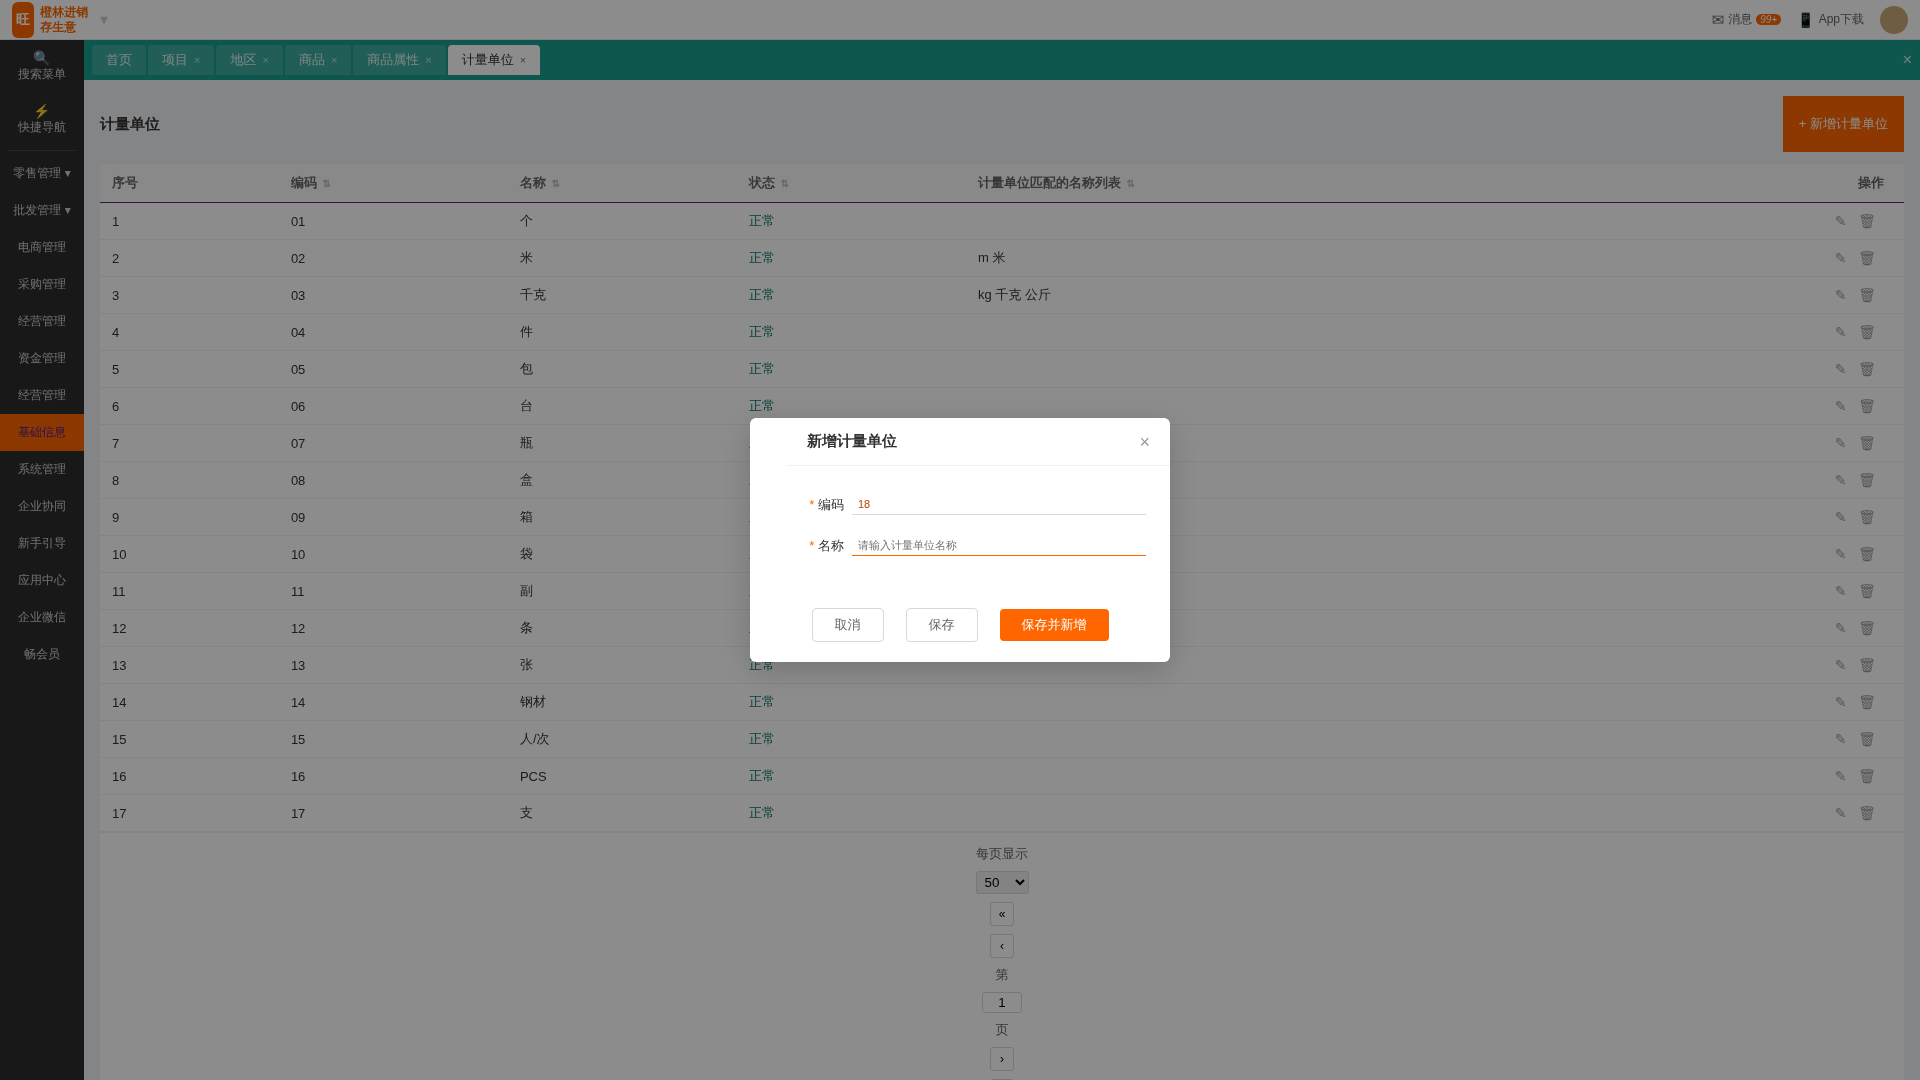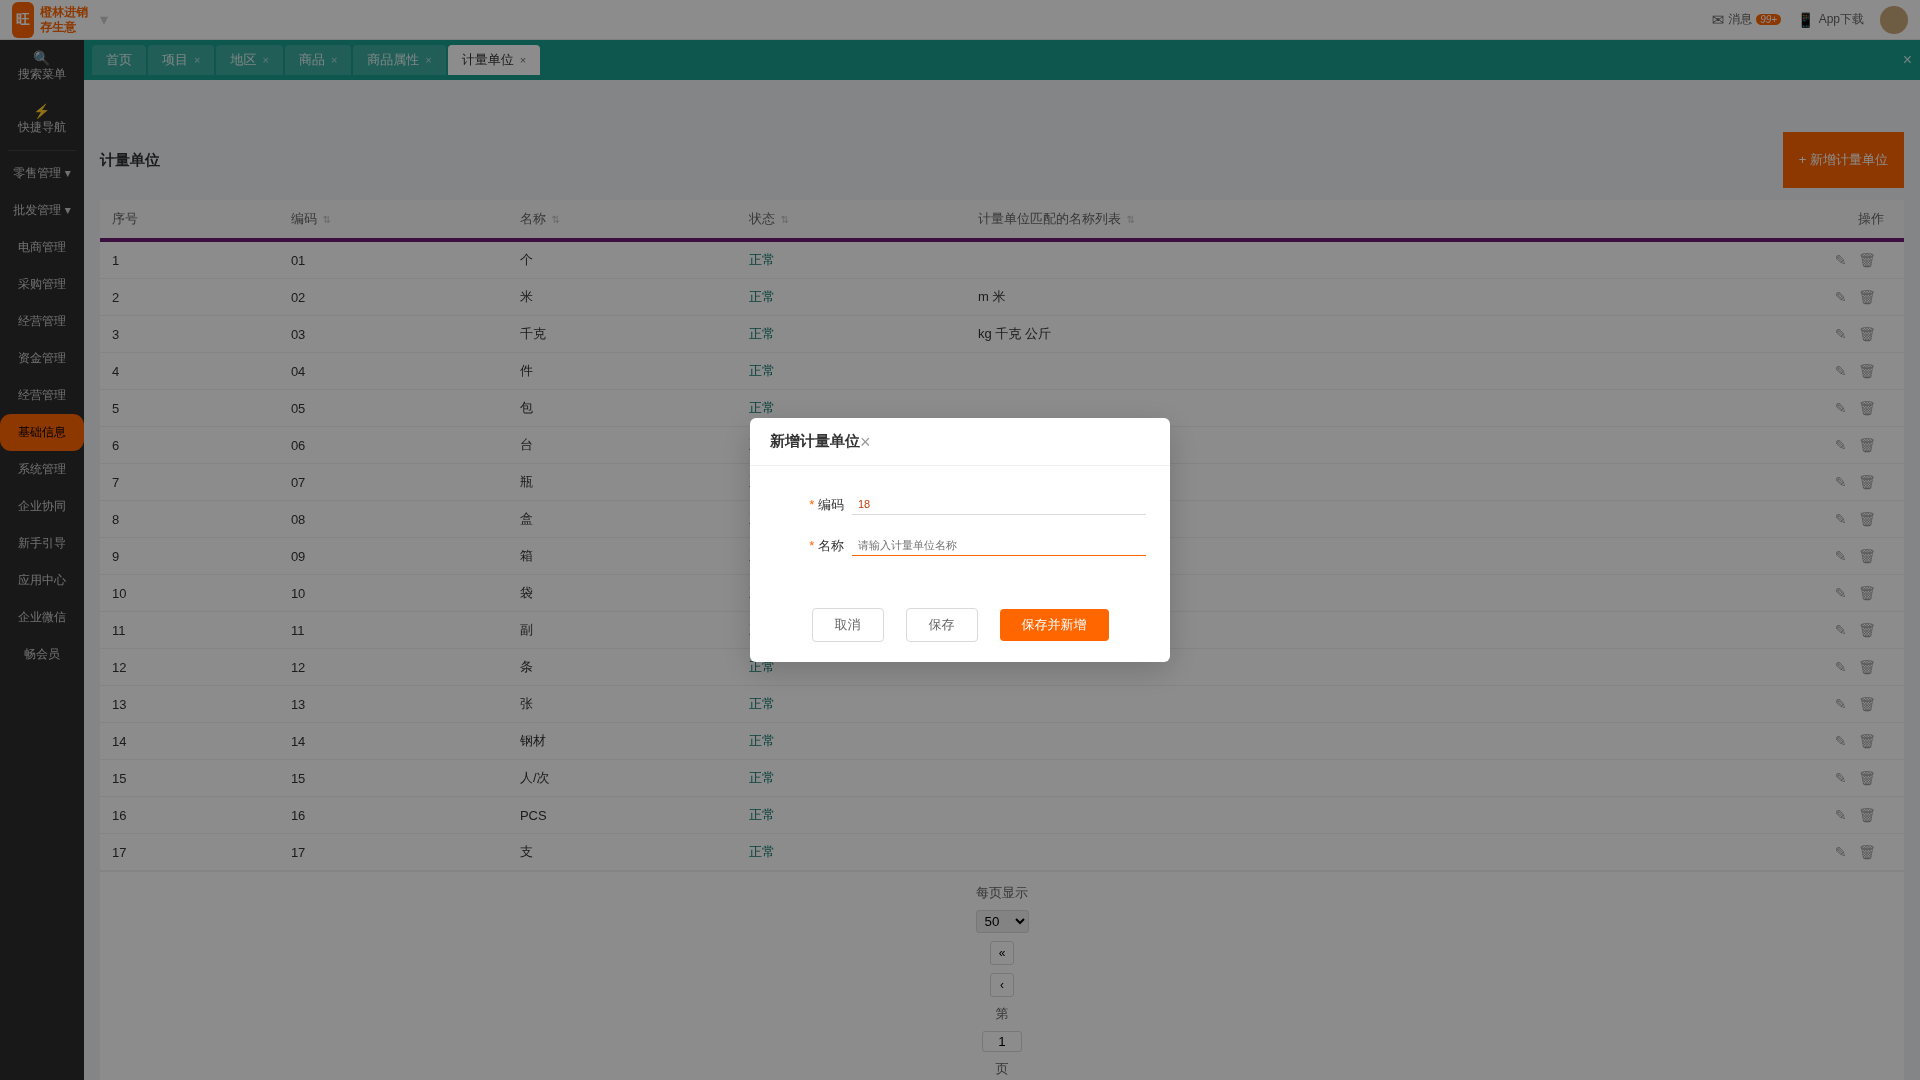--- a/index.html
+++ b/index.html
@@ -15,61 +15,61 @@
     .top-bar-right { display: flex; align-items: center; gap: 16px; }
     .top-bar-btn { display: flex; align-items: center; gap: 4px; color: #666; font-size: 12px; cursor: pointer; }
     .top-bar-badge { background: #f60; color: #fff; border-radius: 8px; font-size: 10px; padding: 0 4px; min-width: 16px; text-align: center; font-style: italic; }
     .avatar { width: 28px; height: 28px; background: #e8e8e8; border-radius: 50%; }
 
     .main-layout { display: flex; flex: 1; overflow: hidden; }
 
     
     .sidebar { width: 84px; background: #2d2d2d; display: flex; flex-direction: column; flex-shrink: 0; overflow-y: auto; }
     .sidebar-item { padding: 10px 4px; text-align: center; color: #ccc; cursor: pointer; font-size: 12px; transition: background 0.2s; }
-    .sidebar-item.active { background: #f60; color: #000000; border-radius: 11px; }
+    .sidebar-item.active { background: #f60; color: #4c1d95; }
     .sidebar-search { color: #ccc; padding: 10px 4px; text-align: center; font-size: 12px; cursor: pointer; }
     .sidebar-nav { color: #ccc; padding: 10px 4px; text-align: center; font-size: 12px; cursor: pointer; }
     .sidebar-divider { border-top: 1px solid #444; margin: 4px 8px; }
 
     
-    .content-area { flex: 1; display: flex; flex-direction: column; overflow: hidden; gap: 36px; }
+    .content-area { flex: 1; display: flex; flex-direction: column; overflow: hidden; }
 
     
     .tab-bar { height: 40px; background: #1a9e8f; display: flex; align-items: center; padding: 0 8px; gap: 2px; flex-shrink: 0; }
     .tab { display: flex; align-items: center; padding: 6px 14px; border-radius: 4px 4px 0 0; cursor: pointer; font-size: 13px; gap: 6px; color: rgba(255,255,255,0.85); background: rgba(255,255,255,0.15); }
     .tab.active { background: #fff; color: #333; }
     .tab-close { font-size: 11px; color: inherit; opacity: 0.7; cursor: pointer; }
     .tab-bar-close { margin-left: auto; color: #fff; cursor: pointer; font-size: 16px; opacity: 0.8; }
 
     
     .page-content { flex: 1; overflow-y: auto; background: #f0f2f5; padding: 16px; }
     .page-header { display: flex; align-items: center; justify-content: space-between; margin-bottom: 12px; }
     .page-title { font-size: 15px; font-weight: bold; color: #333; }
     .add-btn { background: #f60; color: #fff; border: none; padding: 19px 16px; border-radius: 0; cursor: pointer; font-size: 13px; }
 
     
     .table-wrapper { background: #fff; border-radius: 4px; overflow: hidden; }
     table { width: 100%; border-collapse: collapse; }
     thead tr { background: #fafafa; }
-    th { padding: 10px 12px; text-align: left; color: #666; font-weight: normal; font-size: 13px; border-bottom: 4px solid #701a75; white-space: nowrap; }
+    th { padding: 10px 12px; text-align: left; color: #666; font-weight: bold; font-size: 13px; border-bottom: 1px solid #701a75; white-space: nowrap; }
     td { padding: 9px 12px; border-bottom: 1px solid #f0f0f0; font-size: 13px; color: #333; }
     .sort-icon { color: #bbb; font-size: 10px; margin-left: 2px; }
     .status-normal { color: #0f766e; }
     .action-icon { color: #999; cursor: pointer; margin-right: 8px; font-size: 14px; }
 
     
     .pagination { display: flex; align-items: center; justify-content: flex-end; padding: 12px 16px; gap: 8px; font-size: 13px; color: #666; background: #fff; border-top: 1px solid #f0f0f0; flex-direction: column; }
     .pagination select { border: 1px solid #d9d9d9; border-radius: 3px; padding: 2px 4px; }
     .pagination-btn { width: 24px; height: 24px; border: 1px solid #d9d9d9; background: #fff; border-radius: 3px; cursor: pointer; display: flex; align-items: center; justify-content: center; font-size: 12px; }
     .pagination-input { width: 40px; border: 1px solid #d9d9d9; border-radius: 3px; text-align: center; padding: 2px 4px; }
 
     
     .overlay { position: fixed; inset: 0; background: rgba(0,0,0,0.45); z-index: 100; display: flex; align-items: center; justify-content: center; }
     .modal { background: #fff; border-radius: 6px; width: 420px; box-shadow: 0 8px 32px rgba(0,0,0,0.18); overflow: hidden; }
-    .modal-header { display: flex; align-items: center; padding: 14px 20px; border-bottom: 1px solid #f0f0f0; }
+    .modal-header { display: flex; align-items: center; justify-content: space-between; padding: 14px 20px; border-bottom: 1px solid #f0f0f0; margin-left: 37px; }
     .modal-title { font-size: 15px; font-weight: bold; color: #333; }
     .modal-close { cursor: pointer; color: #999; font-size: 18px; line-height: 1; }
     .modal-body { padding: 28px 24px 20px; }
     .form-row { display: flex; align-items: center; margin-bottom: 20px; }
     .form-label { width: 70px; text-align: right; color: #333; font-size: 13px; margin-right: 8px; }
     .form-label.required::before { content: "* "; color: #f60; }
     .form-input { flex: 1; border: none; border-bottom: 1px solid #d9d9d9; padding: 4px 6px; font-size: 11px; outline: none; color: #c2410c; }
     .form-input.active-input { border-bottom-color: #f60; }
     .modal-footer { display: flex; align-items: center; justify-content: center; padding: 12px 20px 20px; gap: 22px; }
     .btn-cancel { border: 1px solid #d9d9d9; background: #fff; padding: 7px 22px; border-radius: 4px; cursor: pointer; color: #666; font-size: 13px; }

